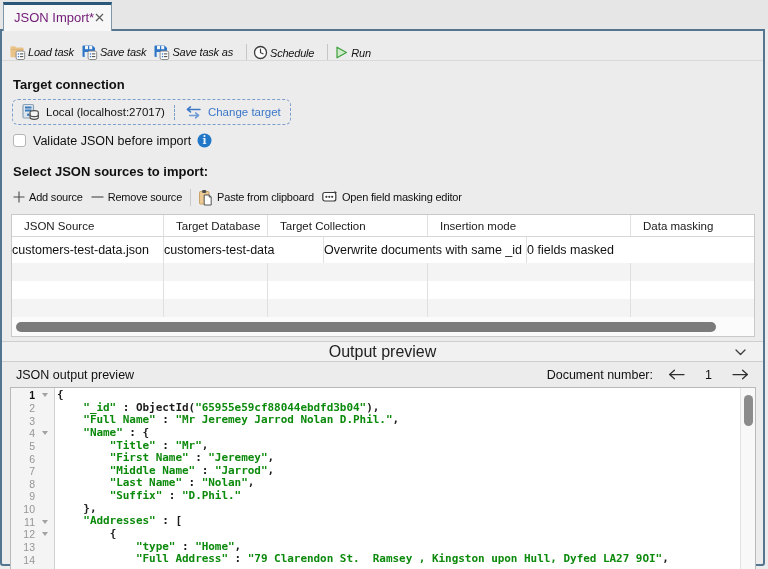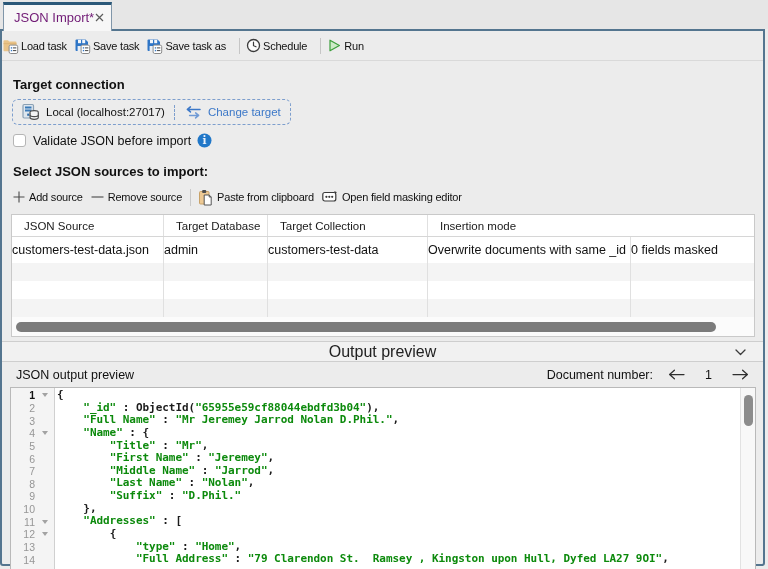--- a/index.html
+++ b/index.html
@@ -34,21 +34,21 @@
        border-top:3px solid var(--tab-top);border-left:1px solid var(--tab-side);border-right:1px solid var(--tab-side);
        display:flex;align-items:center;padding:0 6px 2px 10px;z-index:5;}
   .tab-label{font-size:13px;color:#701a75;white-space:nowrap;}
   .tab-close{margin-left:auto;display:flex;align-items:center;justify-content:center;width:14px;height:14px;}
 
   
   .panel{position:absolute;left:0;top:29px;width:765px;height:537px;background:var(--page-bg);
          border:2px solid var(--panel-border);border-radius:0 0 3px 3px;z-index:1;}
 
   
-  .toolbar{height:30px;border-bottom:1px solid var(--toolbar-border);display:flex;align-items:center;}
+  .toolbar{height:30px;border-bottom:1px solid var(--toolbar-border);display:flex;align-items:flex-end;padding-left:7px;font-style:italic;}
   .tb-btn{display:flex;align-items:center;gap:2px;margin-right:7px;}
   .tb-btn span{font-size:11px;letter-spacing:-0.2px;color:#111;white-space:nowrap;}
   .tb-sep{width:1px;height:16px;background:#c6c6c6;margin:0 6px;}
 
   
   .content{padding:0 0 0 11px;}
   .section-heading{font-size:13px;font-weight:bold;color:#111;}
   .h-target{margin-top:16px;}
   .conn-box{margin-top:7px;margin-left:-1px;height:26px;display:inline-flex;align-items:center;
             border:1.5px dashed var(--dash-blue);border-radius:6px;padding:0 9px 0 8px;gap:6px;background:transparent;}
@@ -269,25 +269,25 @@
         </div>
       </div>
 
       
       <div class="table">
         <div class="thead" id="table-head">
             <div class="th" style="width: 152px; flex: 0 0 auto;">JSON Source</div>
             <div class="th" style="width: 104px; flex: 0 0 auto;">Target Database</div>
             <div class="th" style="width: 160px; flex: 0 0 auto;">Target Collection</div>
             <div class="th" style="width: 203px; flex: 0 0 auto;">Insertion mode</div>
+            <div class="th" style="width: 124px; flex: 0 0 auto;">Data masking</div>
           </div>
         <div id="table-body">
             <div class="trow">
               <div class="td" style="width: 152px; flex: 0 0 auto;">customers-test-data.json</div>
-              <div class="td" style="width: 104px; flex: 0 0 auto;">admin</div>
               <div class="td" style="width: 160px; flex: 0 0 auto;">customers-test-data</div>
               <div class="td" style="width: 203px; flex: 0 0 auto;">Overwrite documents with same _id</div>
               <div class="td" style="width: 124px; flex: 0 0 auto;">0 fields masked</div>
             </div>
             <div class="empty-row odd">
               <div class="td" style="width: 152px; flex: 0 0 auto;"></div>
               <div class="td" style="width: 104px; flex: 0 0 auto;"></div>
               <div class="td" style="width: 160px; flex: 0 0 auto;"></div>
               <div class="td" style="width: 203px; flex: 0 0 auto;"></div>
               <div class="td" style="width: 124px; flex: 0 0 auto;"></div>

